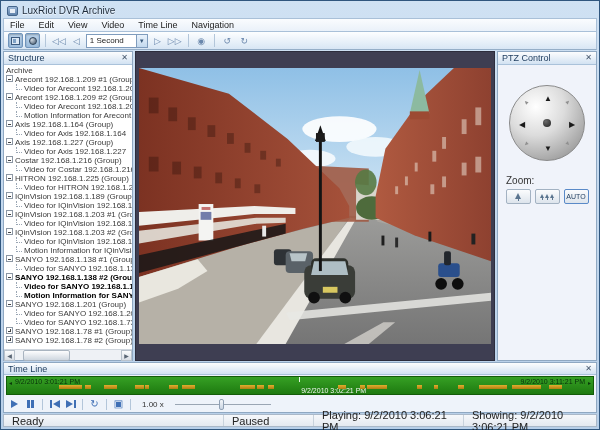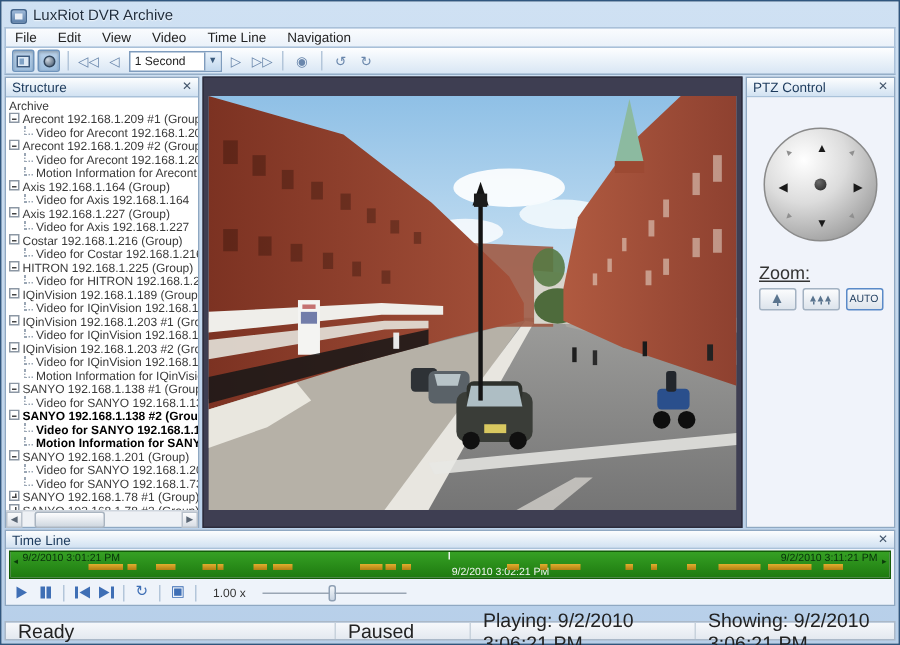--- a/index.html
+++ b/index.html
@@ -49,21 +49,21 @@
   
   .video-area { flex:1; background:#3e3e52; border:1px solid #2c2c3c; display:flex; align-items:center; justify-content:center; min-width:0; }
   .video-frame { width:352px; height:276px; }
   
   .ptz { width:100px; }
   .ptz-body { flex:1; background:#f0f3fa; padding-top:20px; display:flex; flex-direction:column; align-items:center; }
   .ptz-ball { width:76px; height:76px; border-radius:50%; background:radial-gradient(circle at 35% 28%, #ffffff, #dcdcdc 40%, #a8a8a8 75%, #7c7c7c 100%); border:1px solid #8a8a8a; position:relative; }
   .ptz-arrow { position:absolute; width:12px; height:12px; display:flex; align-items:center; justify-content:center; font-size:8px; color:#1a1a1a; }
   .ptz-arrow.diag { font-size:6px; color:#8f8f8f; }
   .ptz-center { position:absolute; left:50%; top:50%; width:8px; height:8px; margin:-4px 0 0 -4px; border-radius:50%; background:radial-gradient(circle at 35% 30%, #6a6a6a, #222); }
-  .zoom-label { align-self:flex-start; margin:14px 0 3px 8px; font-size:12px; color:#333;text-decoration:underline; }
+  .zoom-label { align-self:flex-start; margin:14px 0 3px 8px; font-size:10px; color:#333; }
   .zoom-row { display:flex; gap:4px; }
   .zoom-btn { width:25px; height:15px; background:linear-gradient(#fbfcfd,#dde4ec); border:1px solid #a3b2c2; border-radius:2px; display:flex; align-items:center; justify-content:center; gap:1px; font-size:7px; color:#333; }
   .zoom-btn.auto { border:1px solid #5a8ac8; color:#1c3a5c; }
   .tree-ico { display:inline-flex; flex-direction:column; align-items:center; }
   .tree-ico .cone { width:0; height:0; border-left:3px solid transparent; border-right:3px solid transparent; border-bottom:6px solid #5a748e; }
   .tree-ico.small .cone { border-left-width:2px; border-right-width:2px; border-bottom-width:4px; }
   .tree-ico .trunk { width:1px; height:2px; background:#5a748e; }
   
   .timeline { margin-top:1px; flex:none; background:#eef3fa; border:1px solid #8fa8c2; }
   .tl-hdr { height:12px; background:linear-gradient(#fcfdfe,#d2e2f2); border-bottom:1px solid #aac2da; display:flex; align-items:center; font-size:9px; color:#1c3a5c; padding:0 4px; }
@@ -82,21 +82,21 @@
   .tri-l { width:0; height:0; border-top:4px solid transparent; border-bottom:4px solid transparent; border-right:7px solid #3f6fb5; }
   .pbar { width:3px; height:8px; background:#3f6fb5; }
   .sbar { width:2px; height:8px; background:#3f6fb5; }
   .t-glyph { font-size:10px; color:#3f6fb5; line-height:1; }
   .t-sep { width:1px; height:11px; background:#b3c6da; margin:0 2px; }
   .speed-label { font-size:8px; color:#333; margin:0 8px 0 6px; }
   .slider { position:relative; width:96px; height:13px; }
   .slider .track { position:absolute; left:0; right:0; top:6px; height:1px; background:#9aa6b4; }
   .slider .thumb { position:absolute; left:46%; top:1px; width:5px; height:11px; background:linear-gradient(#f4f7fa,#c9d4e2); border:1px solid #8fa0b4; border-radius:2px; }
   
-  .statusbar { height:13px; margin-top:10px; background:linear-gradient(#f6f8fb,#e4e9f0); border:1px solid #aab8c8; display:flex; align-items:center; font-size:13px; color:#222; }
+  .statusbar { height:13px; margin-top:1px; background:linear-gradient(#f6f8fb,#e4e9f0); border:1px solid #aab8c8; display:flex; align-items:center; font-size:11px; color:#222; }
   .sb-cell { padding:0 8px; height:100%; display:flex; align-items:center; border-left:1px solid #c8d2dc; }
   .sb-cell:first-child { border-left:none; flex:1; }
 </style>
 </head>
 <body>
 
 <div class="window">
 
   <div class="titlebar">
     <span class="app-icon"></span>

